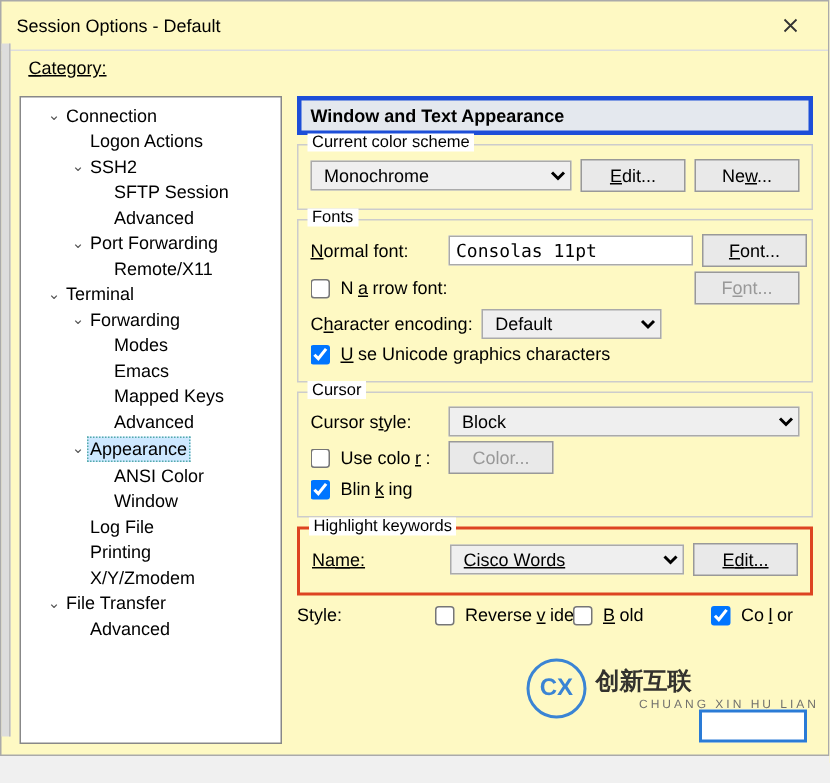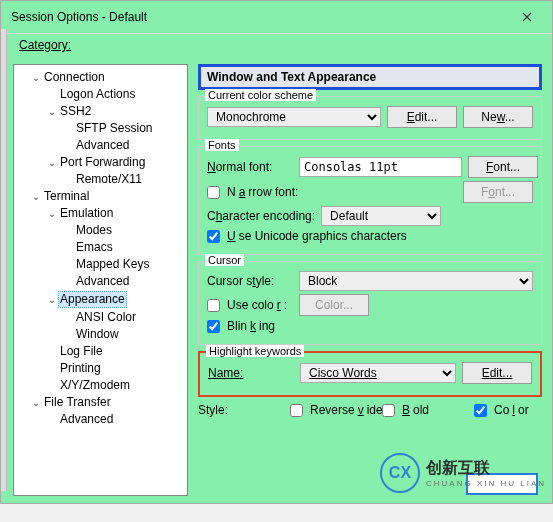--- a/index.html
+++ b/index.html
@@ -1,17 +1,17 @@
 <!DOCTYPE html>
 <html><head>
 <meta charset="utf-8">
 <style>
 * { box-sizing: border-box; font-family: "Segoe UI", Tahoma, sans-serif; font-size: 12px; }
 body { margin: 0; background: #f0f0f0; width: 553px; height: 522px; overflow: hidden; position: relative; }
-.window { background: #86efac; border: 1px solid #aaa; width: 553px; height: 504px; position: relative; }
+.window { background: #fef9c3; border: 1px solid #aaa; width: 553px; height: 504px; position: relative; }
 .titlebar { display: flex; align-items: center; justify-content: space-between; padding: 6px 8px 6px 10px; border-bottom: 1px solid #ddd; }
 .titlebar .title { font-size: 12px; }
 .titlebar .close { width: 34px; height: 20px; display: flex; align-items: center; justify-content: center; cursor: pointer; }
 .titlebar .close svg { width: 10px; height: 10px; }
 .content { display: flex; padding: 8px 10px 0 6px; height: 440px; }
 .cat-label { padding: 0 0 4px 10px; text-decoration: underline; }
 .tree { width: 175px; border: 1px solid #888; background: #fff; overflow: auto; padding: 4px 2px; margin-left: 6px; }
 .tree-item { display: flex; align-items: center; padding: 1px 0 1px 0; white-space: nowrap; cursor: pointer; line-height: 15px; }
 .tree-item .exp { width: 12px; text-align: center; font-size: 10px; color: #555; }
 .tree-item .label { padding: 0 2px; }
@@ -26,24 +26,24 @@
 .ul { text-decoration: underline; }
 select, input[type=text] { border: 1px solid #aaa; background: #fff; padding: 1px 4px; height: 20px; font-size: 12px; }
 select { background: #efefef; }
 .btn { border: 1px solid #999; background: #e9e9e9; padding: 2px 10px; min-width: 70px; text-align: center; cursor: pointer; height: 22px; line-height: 16px; }
 .btn:disabled, .btn.disabled { color: #999; }
 input[type=checkbox] { margin: 0 4px 0 0; vertical-align: middle; }
 .cb { display: flex; align-items: center; gap: 3px; }
 .highlight-box { border: 2px solid #d42; padding: 6px 8px 8px 8px; margin-bottom: 6px; position: relative; text-decoration: underline; }
 .footer { position: absolute; bottom: 8px; right: 14px; display: flex; gap: 8px; }
 .footer .btn.primary { border: 2px solid #2a7bd6; background: #fff; min-width: 72px; }
-.watermark { position: absolute; bottom: 10px; right: 6px; display: flex; align-items: center; gap: 6px; opacity: 0.92; pointer-events: none; }
+.watermark { position: absolute; bottom: 24px; right: 6px; display: flex; align-items: center; gap: 6px; opacity: 0.92; pointer-events: none; }
 .watermark .logo { width: 40px; height: 40px; border-radius: 50%; border: 2px solid #2a7bd6; display: flex; align-items: center; justify-content: center; color: #2a7bd6; font-weight: bold; font-size: 16px; }
 .watermark .txt .big { font-size: 16px; font-weight: bold; color: #222; }
-.watermark .txt .small { font-size: 8px; letter-spacing: 2px; color: #666; }
+.watermark .txt .small { font-size: 8px; letter-spacing: 2px; color: #666; margin-left: 29px; }
 .left-edge { position: absolute; left: 0; top: 28px; width: 6px; height: 462px; background: #ddd; border-right: 1px solid #bbb; }
 </style>
 </head>
 <body>
 
 <div class="window">
   <div class="titlebar">
     <span class="title">Session Options - Default</span>
     <div class="close">
       <svg viewBox="0 0 10 10">
@@ -85,21 +85,21 @@
       <div class="tree-item ind3">
           <span class="exp"></span>
           <span class="label">Remote/X11</span>
         </div>
       <div class="tree-item ind1">
           <span class="exp">⌄</span>
           <span class="label">Terminal</span>
         </div>
       <div class="tree-item ind2">
           <span class="exp">⌄</span>
-          <span class="label">Emulation</span>
+          <span class="label">Forwarding</span>
         </div>
       <div class="tree-item ind3">
           <span class="exp"></span>
           <span class="label">Modes</span>
         </div>
       <div class="tree-item ind3">
           <span class="exp"></span>
           <span class="label">Emacs</span>
         </div>
       <div class="tree-item ind3">

